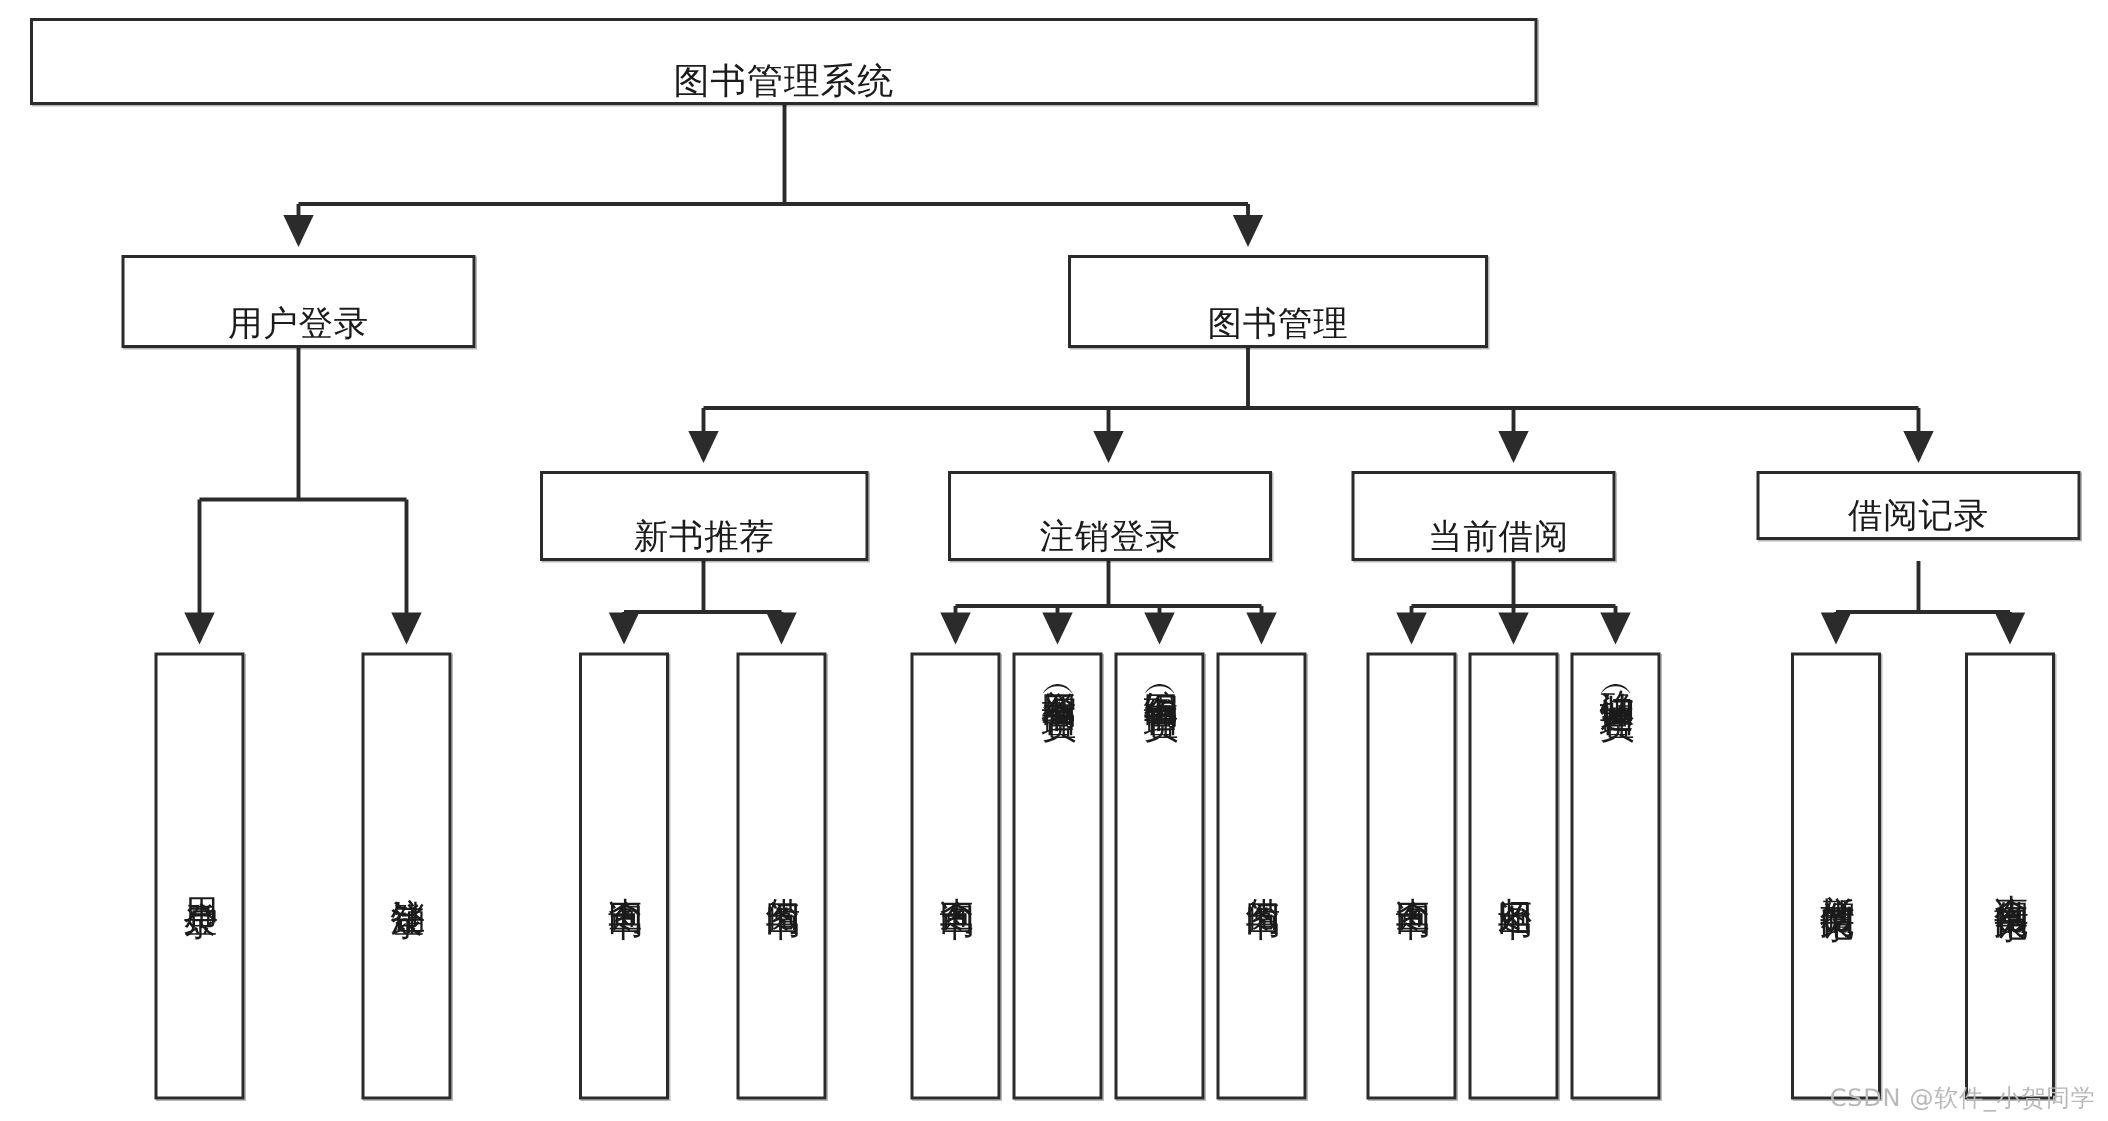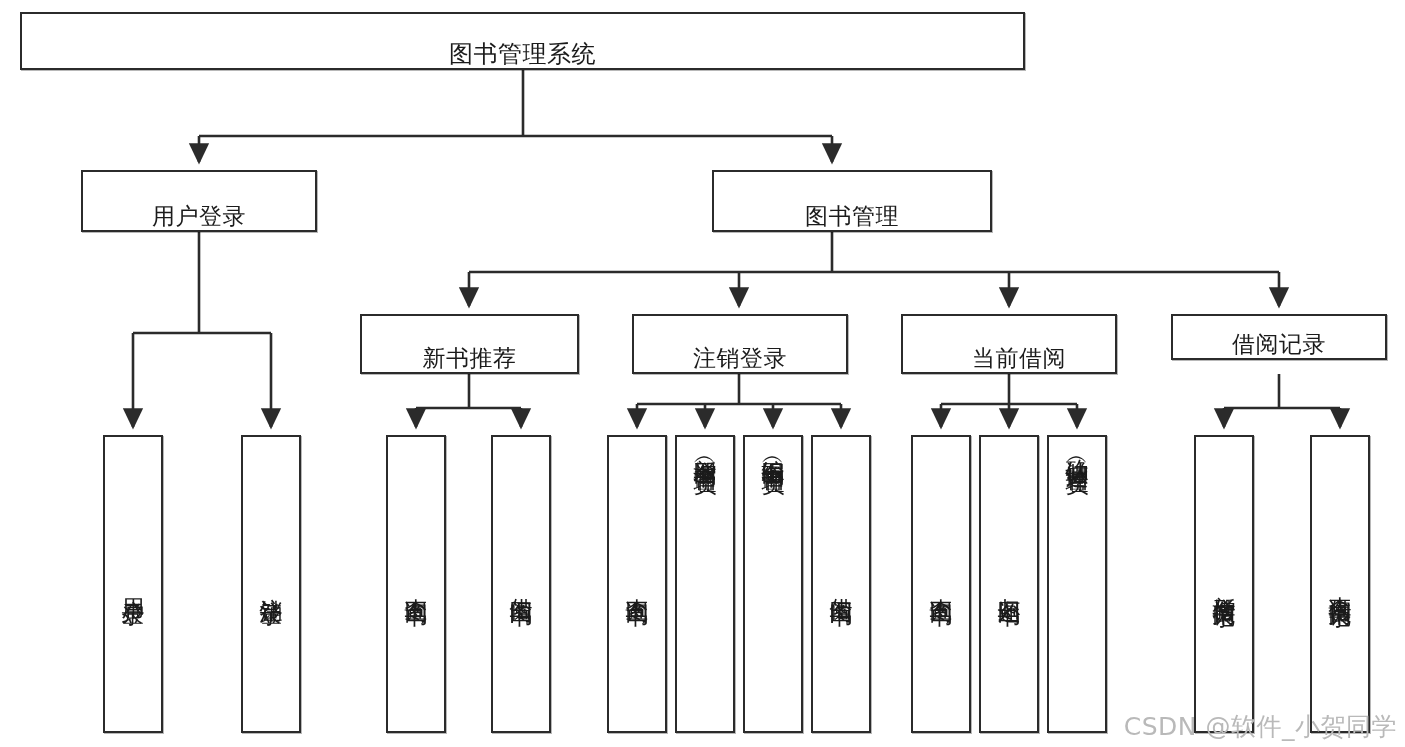--- a/index.html
+++ b/index.html
@@ -66,21 +66,21 @@
     white-space: nowrap;
   }
   .node.leaf.center-v {
     align-items: center;
     padding-top: 0;
   }
   #watermark {
     position: absolute;
     right: 8px;
     bottom: 4px;
-    font-size: 25px;
+    font-size: 16px;
     color: #b9b9b9;
     white-space: nowrap;
     font-family: "DejaVu Sans", "Liberation Sans", sans-serif;
     letter-spacing: 0.5px;
   }
 </style>
 </head>
 <body>
 
 <div id="diagram-root">
@@ -148,21 +148,21 @@
   </div>
 
   <div class="node horizontal" style="left:360px; top:314px; width:219px; height:60px;">
     <span class="node-label">新书推荐</span>
   </div>
 
   <div class="node horizontal" style="left:632px; top:314px; width:216px; height:60px;">
     <span class="node-label">注销登录</span>
   </div>
 
-  <div class="node horizontal" style="left:901px; top:314px; width:216px; height:60px;padding-left:20px;">
+  <div class="node horizontal" style="left:901px; top:314px; width:176px; height:60px;padding-left:20px;">
     <span class="node-label">当前借阅</span>
   </div>
 
   <div class="node horizontal" style="left:1171px; top:314px; width:216px; height:46px;">
     <span class="node-label">借阅记录</span>
   </div>
 
   <div class="node leaf center-v" style="left:103px; top:435px; width:60px; height:298px;">
     <span class="node-label">用户登录</span>
   </div>

